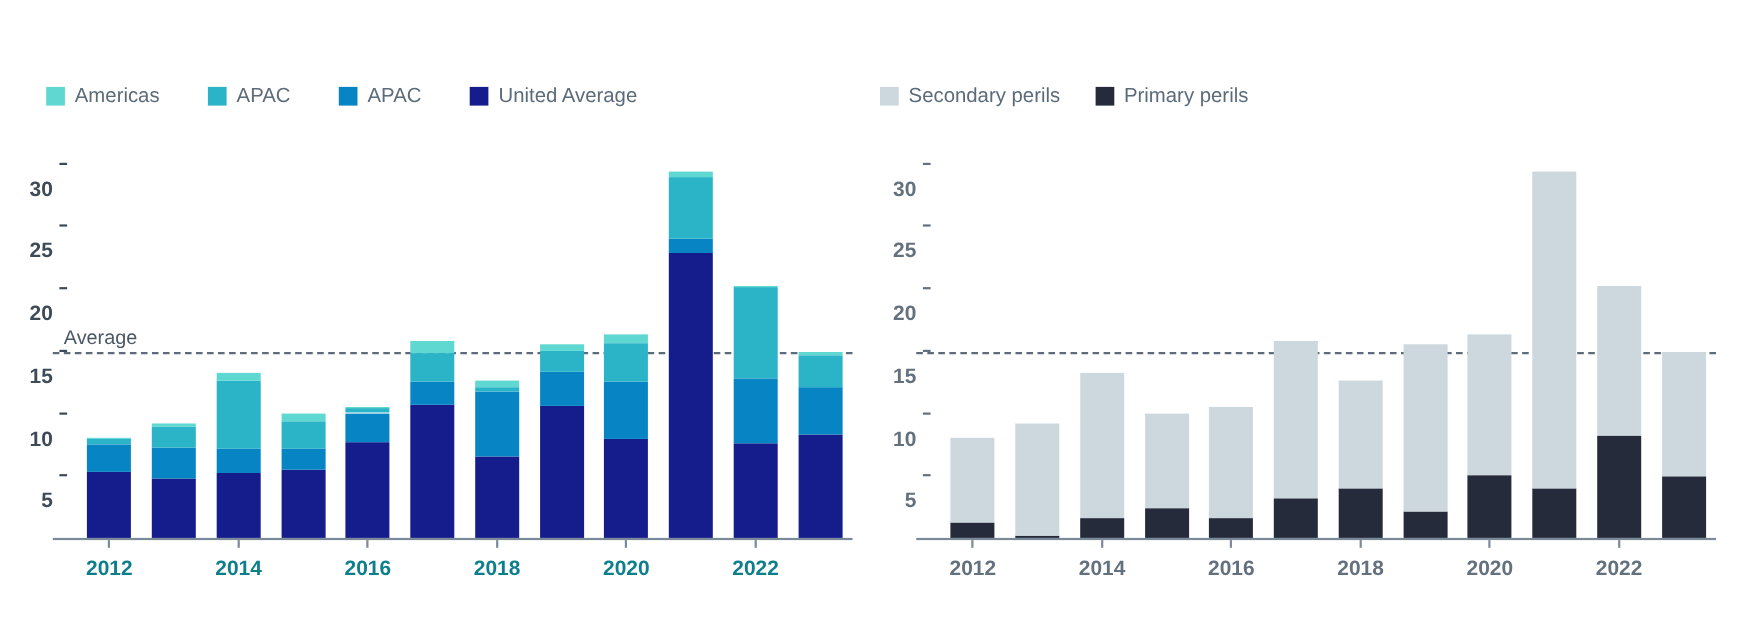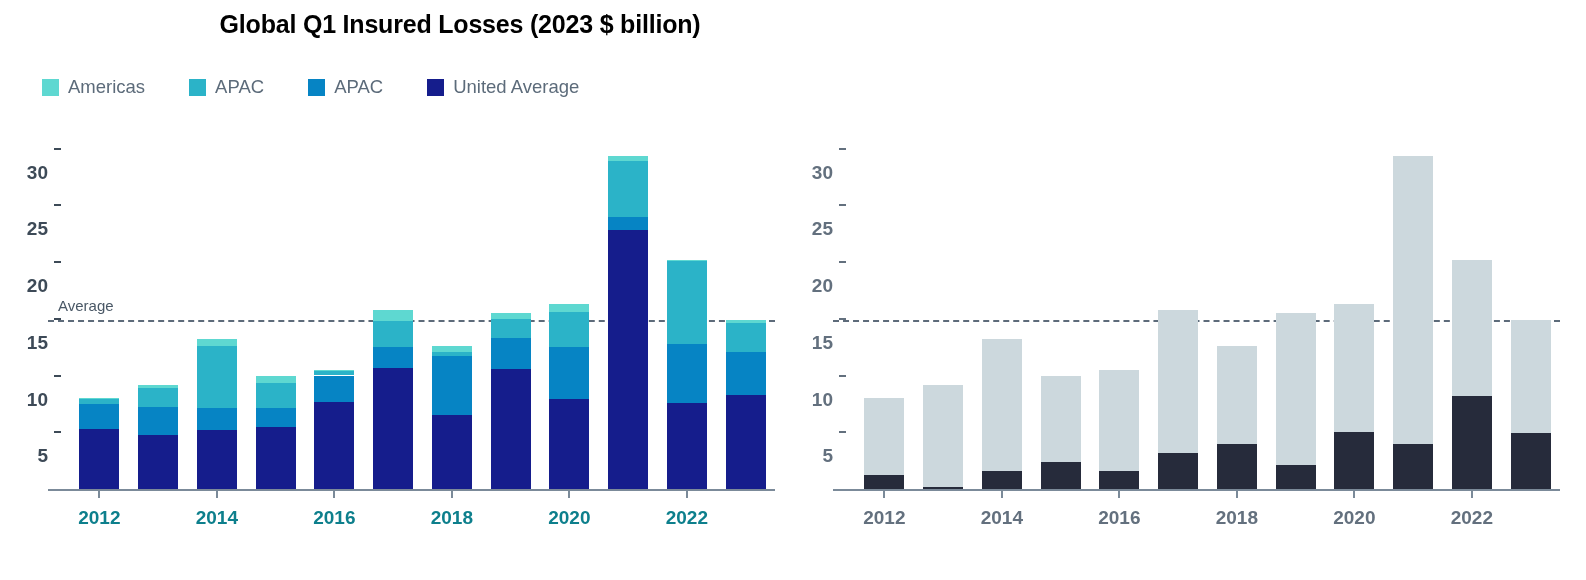--- a/index.html
+++ b/index.html
@@ -65,54 +65,63 @@
     transform:translateX(-50%);white-space:nowrap;
   }
   #panel-left .xlabel{color:#0d7f8c;}
   #panel-right .xlabel{color:#63707e;}
 
   .avg-line{
     position:absolute;height:0;
     border-top:2.5px dashed #5d6b7a;
   }
   .avg-text{
-    position:absolute;font-size:15px;color:#4a5866;white-space:nowrap;
+    position:absolute;font-size:18px;color:#4a5866;white-space:nowrap;
   }
 
   .bar{position:absolute;bottom:0;}
   .seg{position:absolute;width:100%;}
 
   .footer{
     position:absolute;left:14px;top:538px;
     font-size:18px;color:#8c98a4;white-space:nowrap;
   }
 </style>
 </head>
 <body>
 
 <div class="page">
 
-  <div class="title">Global Q1 Insured Losses (2023 $ billion)</div>
 
   <div class="legend" id="legend-left">
       <div class="legend-item">
         <span class="swatch" style="background: rgb(94, 216, 209);"></span>
         <span class="legend-label">Americas</span>
       </div>
       <div class="legend-item">
         <span class="swatch" style="background: rgb(43, 179, 200);"></span>
         <span class="legend-label">APAC</span>
       </div>
       <div class="legend-item">
         <span class="swatch" style="background: rgb(6, 132, 196);"></span>
         <span class="legend-label">APAC</span>
       </div>
       <div class="legend-item">
         <span class="swatch" style="background: rgb(21, 29, 140);"></span>
         <span class="legend-label">United Average</span>
+      </div>
+    </div>
+  <div class="legend" id="legend-right">
+      <div class="legend-item">
+        <span class="swatch" style="background: rgb(204, 216, 221);"></span>
+        <span class="legend-label">Secondary perils</span>
+      </div>
+      <div class="legend-item">
+        <span class="swatch" style="background: rgb(38, 43, 59);"></span>
+        <span class="legend-label">Primary perils</span>
       </div>
     </div>
 
   <div class="panel" id="panel-left">
     <div class="plot axis-left" id="plot-left">
         <div class="axis-label" style="top: 307.25px; right: 727px;">5</div>
         <div class="tick" style="top: 307.25px; left: -16px;"></div>
         <div class="axis-label" style="top: 250.5px; right: 727px;">10</div>
         <div class="tick" style="top: 250.5px; left: -16px;"></div>
         <div class="axis-label" style="top: 193.75px; right: 727px;">15</div>

